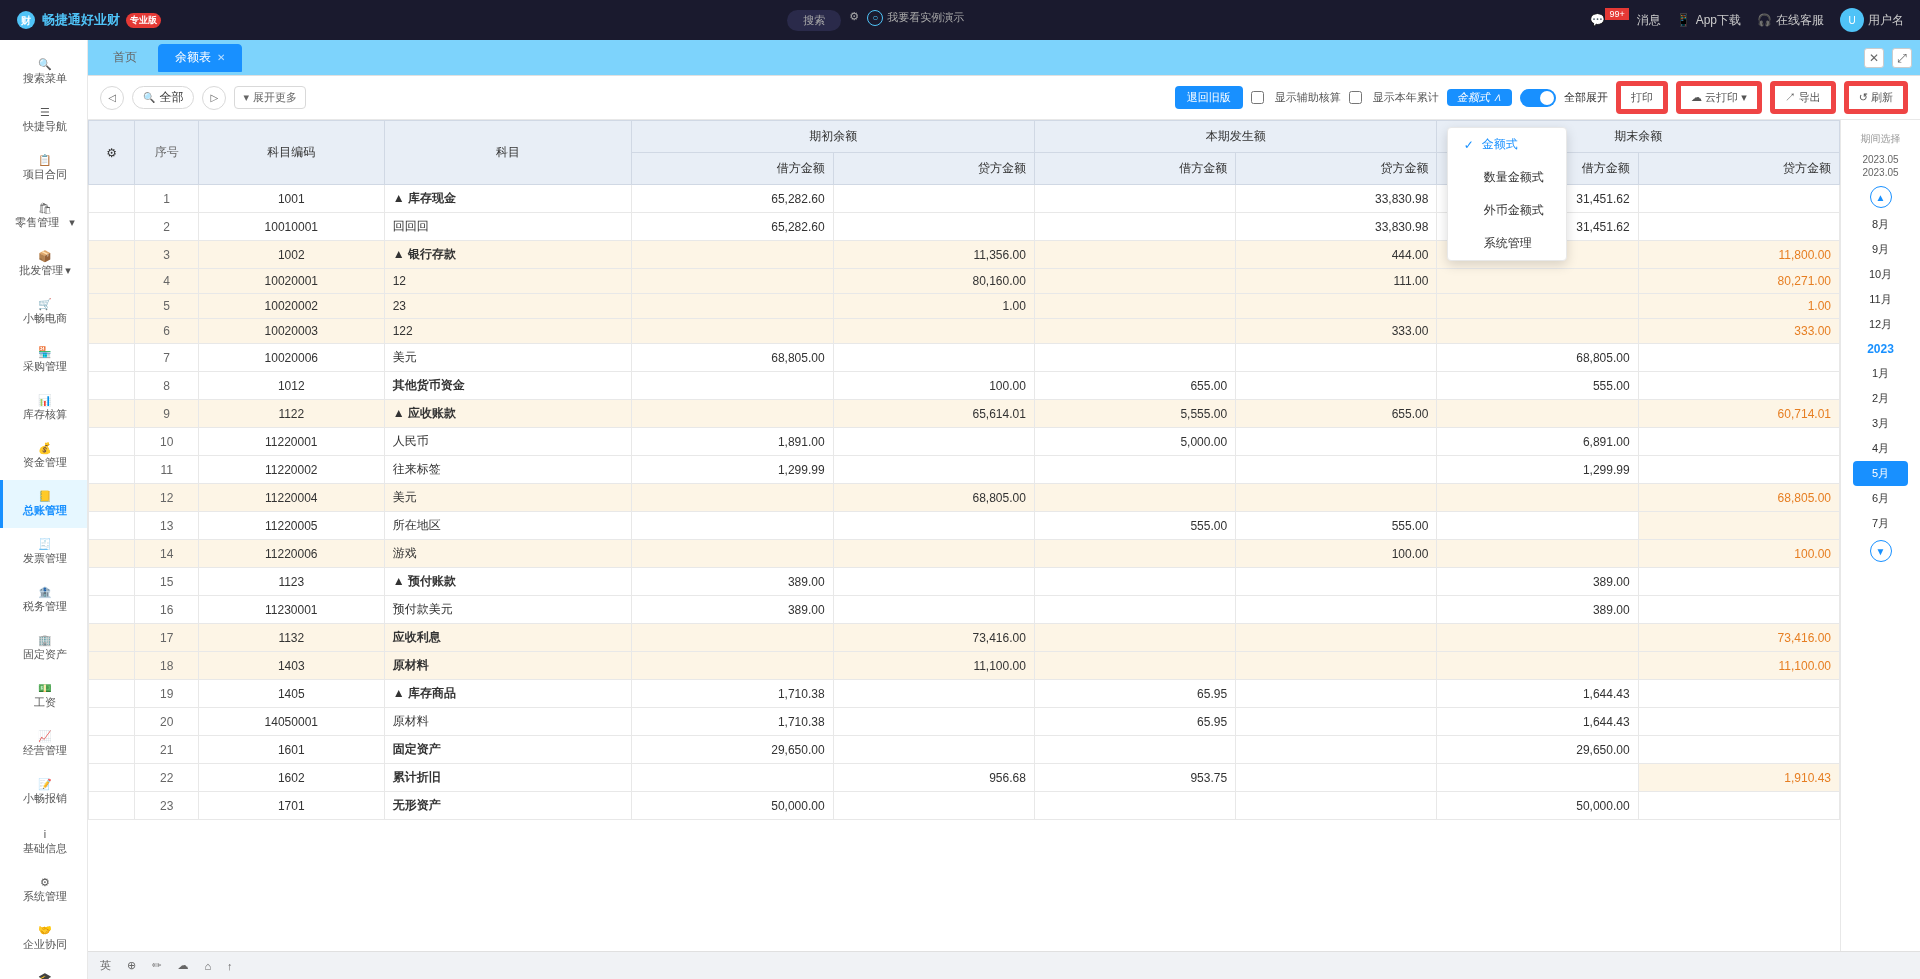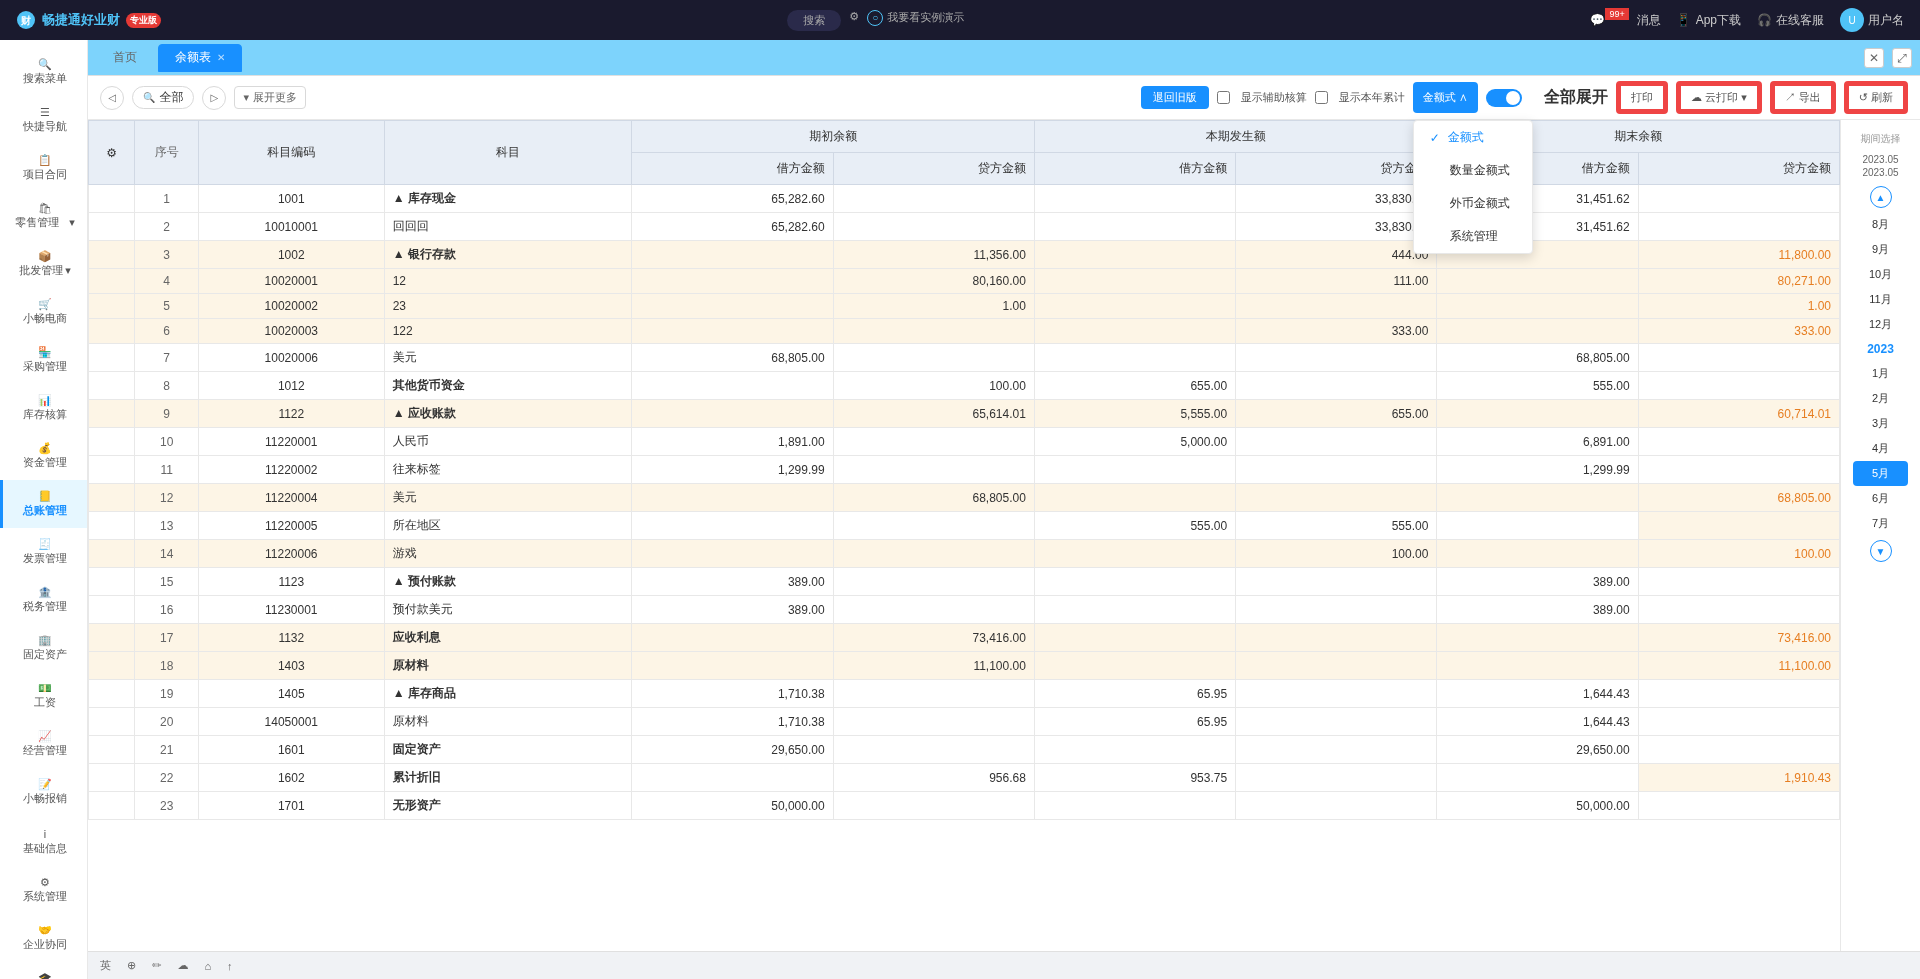--- a/index.html
+++ b/index.html
@@ -34,22 +34,22 @@
 
     
     .toolbar { height: 44px; background: white; border-bottom: 1px solid #e8e8e8; display: flex; align-items: center; padding: 0 12px; gap: 10px; }
     .toolbar-left { display: flex; align-items: center; gap: 8px; }
     .nav-btn { width: 24px; height: 24px; border: 1px solid #d9d9d9; border-radius: 50%; display: flex; align-items: center; justify-content: center; cursor: pointer; color: #666; background: white; font-size: 10px; }
     .search-box { display: flex; align-items: center; border: 1px solid #d9d9d9; border-radius: 16px; padding: 2px 10px; background: white; gap: 4px; }
     .expand-btn { display: flex; align-items: center; gap: 4px; border: 1px solid #d9d9d9; border-radius: 4px; padding: 3px 8px; cursor: pointer; color: #666; background: white; font-size: 11px; }
     .toolbar-right { margin-left: auto; display: flex; align-items: center; gap: 8px; }
     .btn-outline { border: 5px solid #ef4444; border-radius: 4px; padding: 4px 10px; cursor: pointer; font-size: 11px; color: #555; background: white; }
     .btn-primary { background: #1890ff; color: white; border: none; border-radius: 4px; padding: 4px 12px; cursor: pointer; font-size: 11px; }
-    .btn-dropdown { background: #1890ff; color: white; border: none; border-radius: 4px; padding: 8px 10px; cursor: pointer; font-size: 11px; display: flex; align-items: flex-end; gap: 4px; position: relative; }
-    .toggle-switch { display: flex; align-items: center; gap: 22px; font-size: 16px; color: #333; font-weight: bold; }
+    .btn-dropdown { background: #1890ff; color: white; border: none; border-radius: 4px; padding: 1px 10px; cursor: pointer; font-size: 11px; display: flex; align-items: flex-end; gap: 4px; position: relative; font-style: italic; }
+    .toggle-switch { display: flex; align-items: center; gap: 8px; font-size: 11px; color: #333; }
     .toggle { width: 36px; height: 18px; background: #1890ff; border-radius: 9px; position: relative; cursor: pointer; }
     .toggle::after { content: ''; position: absolute; width: 14px; height: 14px; background: white; border-radius: 50%; top: 2px; right: 2px; }
     .checkbox-label { display: flex; align-items: center; gap: 11px; font-size: 11px; color: #555; cursor: pointer; }
 
     
     .table-container { flex: 1; display: flex; overflow: hidden; background: white; }
     .table-main { flex: 1; overflow: auto; }
 
     
     .data-table { width: 100%; border-collapse: collapse; font-size: 12px; }

